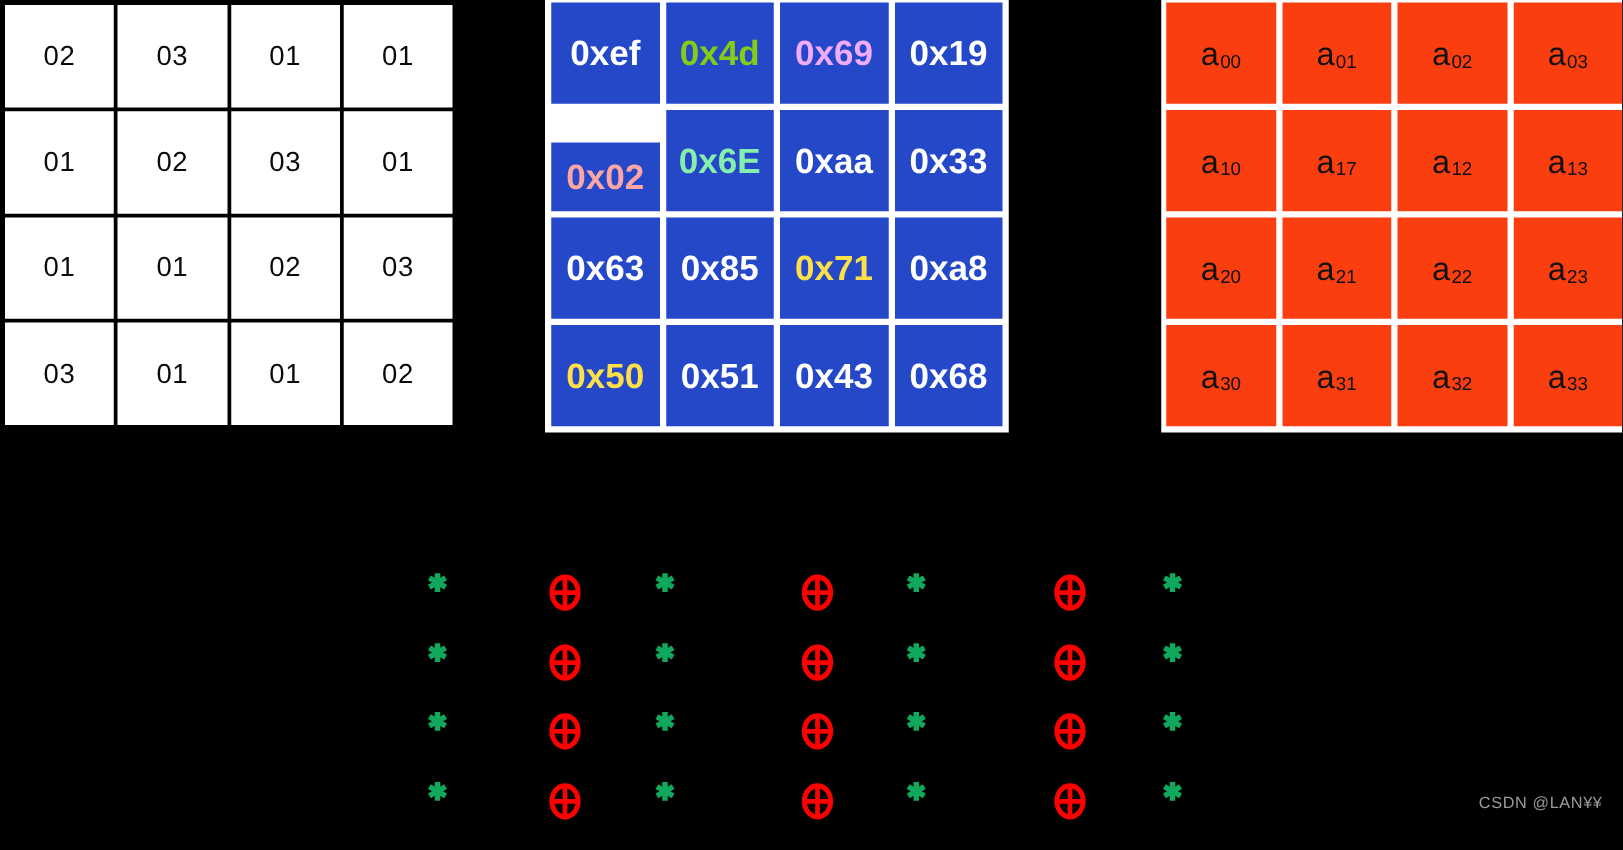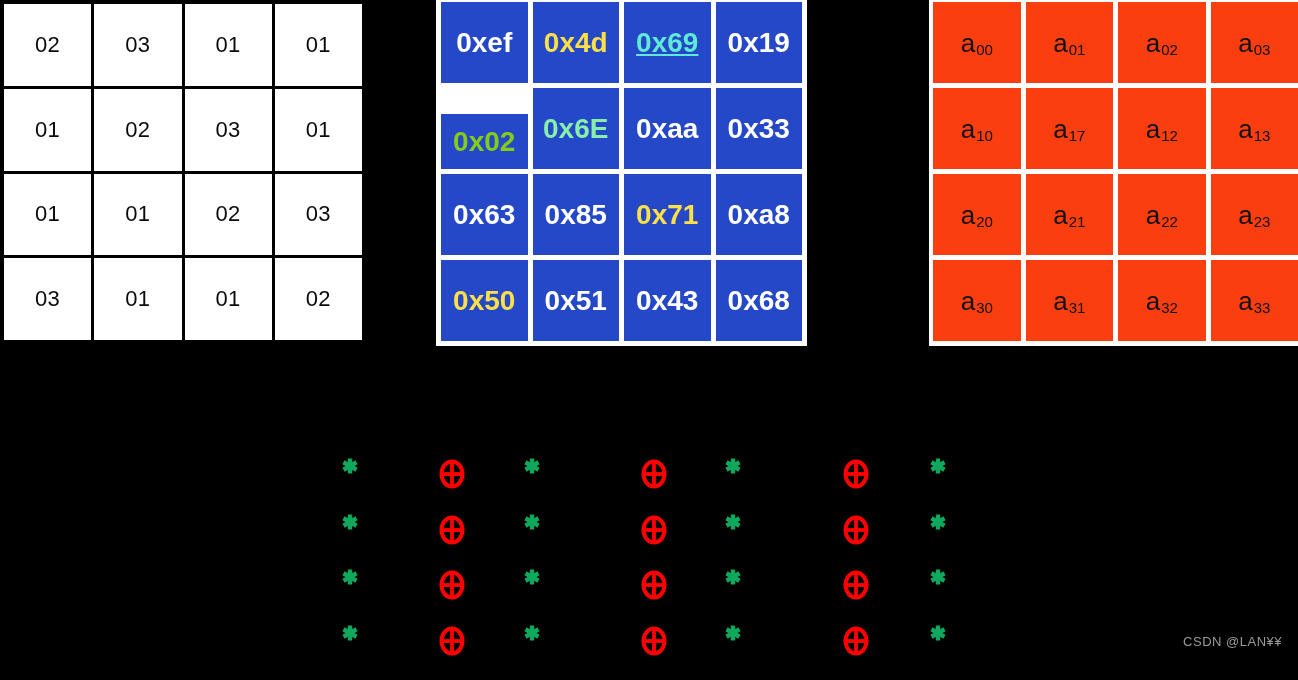--- a/index.html
+++ b/index.html
@@ -80,30 +80,30 @@
       </div>
       <div class="cell" style="background: rgb(255, 255, 255); color: rgb(10, 10, 10);">
         <span>02</span>
       </div>
     </div>
 
   <div id="m2" class="matrix">
       <div class="cell" style="background: rgb(36, 72, 200); color: rgb(255, 255, 255);">
         <span>0xef</span>
       </div>
-      <div class="cell" style="background: rgb(36, 72, 200); color: #fde047;">
+      <div class="cell" style="background: rgb(36, 72, 200); color: #84cc16;">
         <span>0x4d</span>
       </div>
-      <div class="cell" style="background: rgb(36, 72, 200); color: #5eead4; text-decoration: underline;">
+      <div class="cell" style="background: rgb(36, 72, 200); color: #f0abfc;">
         <span>0x69</span>
       </div>
       <div class="cell" style="background: rgb(36, 72, 200); color: rgb(255, 255, 255);">
         <span>0x19</span>
       </div>
-      <div class="cell" style="background: rgb(36, 72, 200); color: #84cc16; margin-top: 26px;">
+      <div class="cell" style="background: rgb(36, 72, 200); color: #fca5a5; margin-top: 26px;">
         <span>0x02</span>
       </div>
       <div class="cell" style="background: rgb(36, 72, 200); color: #86efac;">
         <span>0x6E</span>
       </div>
       <div class="cell" style="background: rgb(36, 72, 200); color: rgb(255, 255, 255);">
         <span>0xaa</span>
       </div>
       <div class="cell" style="background: rgb(36, 72, 200); color: rgb(255, 255, 255);">
         <span>0x33</span>

